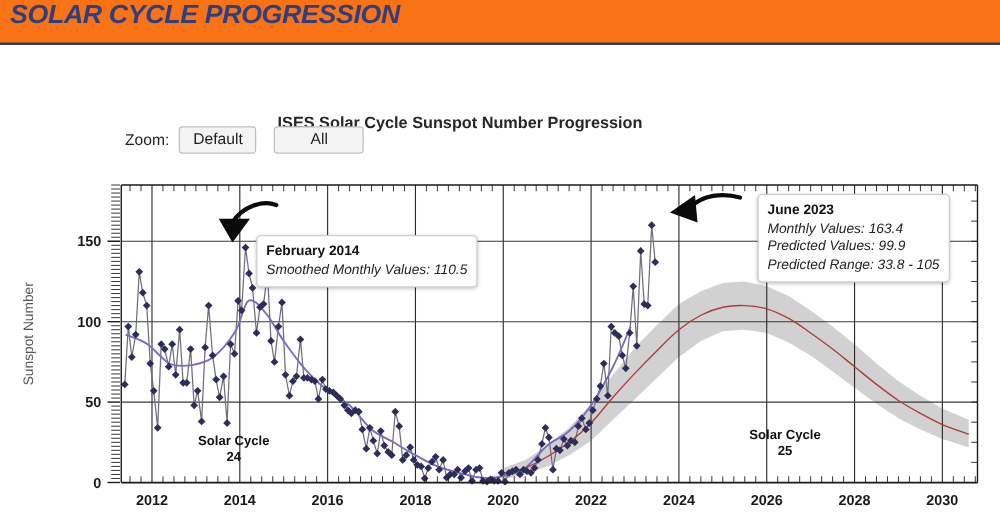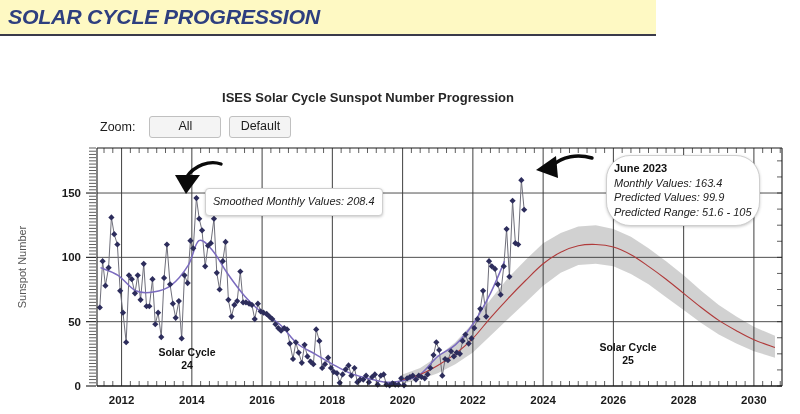--- a/index.html
+++ b/index.html
@@ -5,24 +5,24 @@
   * { box-sizing: border-box; margin: 0; padding: 0; }
   html, body {
     width: 800px; height: 414px;
     background: #ffffff;
     font-family: "Liberation Sans", sans-serif;
     overflow: hidden;
   }
 
   
   #page-header {
-    width: 656px; height: 36px;
-    background: #fef9c3;
+    width: 800px; height: 36px;
+    background: #f97316;
     border-bottom: 2px solid #3a3a4a;
-    display: flex; align-items: center;
+    display: flex; 
     padding-left: 8px;
   }
   #page-header .title {
     font-size: 21px;
     font-weight: bold;
     font-style: italic;
     letter-spacing: -0.3px;
     color: #2e3f7f;
     transform: scaleX(1.02);
     transform-origin: left center;
@@ -40,21 +40,21 @@
     position: absolute;
     top: 54px; left: 0; width: 736px;
     text-align: center;
     font-size: 13px; font-weight: bold;
     color: #262626;
   }
 
   
   #zoom-controls {
     position: absolute;
-    top: 80px; left: 100px;
+    top: 65px; left: 100px;
     display: flex; align-items: center; gap: 8px;
   }
   #zoom-controls .zoom-label {
     font-size: 12.5px; color: #1d1d1d;
   }
   #zoom-controls .zoom-btn {
     font-size: 12.5px;
     color: #1d1d1d;
     background: #f4f4f4;
     border: 1px solid #c0c0c0;
@@ -102,37 +102,37 @@
     padding: 5px 7px 6px 7px;
     font-size: 11px;
     color: #202020;
     line-height: 1.32;
     white-space: nowrap;
   }
   .tooltip .tt-title { font-weight: bold; font-size: 11px; color: #111; }
   .tooltip .tt-row { font-size: 11px; color: #222; font-style: italic; }
 
   #tooltip-feb2014 { left: 205px; top: 152px; }
-  #tooltip-jun2023 { left: 606px; top: 119px; border-radius: 24px; }
+  #tooltip-jun2023 { left: 606px; top: 119px; }
 </style>
 </head>
 <body>
 
 <div id="page-header">
   <span class="title">SOLAR CYCLE PROGRESSION</span>
 </div>
 
 <div id="chart-area">
 
   <div id="chart-title">ISES Solar Cycle Sunspot Number Progression</div>
 
   <div id="zoom-controls">
     <span class="zoom-label">Zoom:</span>
+    <span class="zoom-btn default">Default</span>
     <span class="zoom-btn all">All</span>
-    <span class="zoom-btn default">Default</span>
   </div>
 
   <svg id="plot-svg" width="800" height="378">
     <g id="svg-root">
         <rect x="97" y="112" width="685" height="238" fill="#ffffff"></rect>
         <path d="M402.62 338.42L420.18 331.99L437.74 320.41L455.31 306.26L472.87 286.96L490.44 263.81L508.00 241.94L525.56 223.92L543.13 207.20L560.69 196.91L578.26 190.48L595.82 189.19L613.38 193.05L630.95 200.77L648.51 212.35L666.08 225.21L683.64 239.36L701.21 254.80L718.77 268.95L736.33 280.53L753.90 290.82L774.97 299.83L774.97 321.70L753.90 315.26L736.33 307.55L718.77 298.54L701.21 286.96L683.64 274.10L666.08 261.23L648.51 248.37L630.95 238.08L613.38 230.36L595.82 227.78L578.26 229.07L560.69 236.79L543.13 249.65L525.56 266.38L508.00 283.10L490.44 299.83L472.87 316.55L455.31 328.13L437.74 337.14L420.18 343.57L402.62 347.43Z" fill="#cfcfcf" opacity="0.95"></path>
         <line x1="121.58974358974518" y1="112" x2="121.58974358974518" y2="350" stroke="#2a2a2a" stroke-width="0.9"></line>
         <line x1="191.84615384615546" y1="112" x2="191.84615384615546" y2="350" stroke="#2a2a2a" stroke-width="0.9"></line>
         <line x1="262.1025641025657" y1="112" x2="262.1025641025657" y2="350" stroke="#2a2a2a" stroke-width="0.9"></line>
         <line x1="332.35897435897596" y1="112" x2="332.35897435897596" y2="350" stroke="#2a2a2a" stroke-width="0.9"></line>
@@ -565,23 +565,24 @@
         <text x="628" y="315" class="cycle-label">Solar Cycle</text>
         <text x="628" y="328" class="cycle-label">25</text>
         <path d="M221 128 C 210 124, 194 129, 186 142" fill="none" stroke="#0a0a0a" stroke-width="3.4" stroke-linecap="round"></path>
         <polygon points="186,158 175,139 200,139" fill="#0a0a0a"></polygon>
         <path d="M592 122 C 578 118, 562 120, 552 130" fill="none" stroke="#0a0a0a" stroke-width="3.4" stroke-linecap="round"></path>
         <polygon points="536,134 556,120 558,142" fill="#0a0a0a"></polygon>
       </g>
   </svg>
 
   <div class="tooltip" id="tooltip-feb2014">
-    <div class="tt-row">Smoothed Monthly Values: 208.4</div>
+    <div class="tt-title">February 2014</div>
+    <div class="tt-row">Smoothed Monthly Values: 110.5</div>
   </div>
 
   <div class="tooltip" id="tooltip-jun2023">
     <div class="tt-title">June 2023</div>
     <div class="tt-row">Monthly Values: 163.4</div>
     <div class="tt-row">Predicted Values: 99.9</div>
-    <div class="tt-row">Predicted Range: 51.6 - 105</div>
+    <div class="tt-row">Predicted Range: 33.8 - 105</div>
   </div>
 
 </div>
 
 </body></html>

